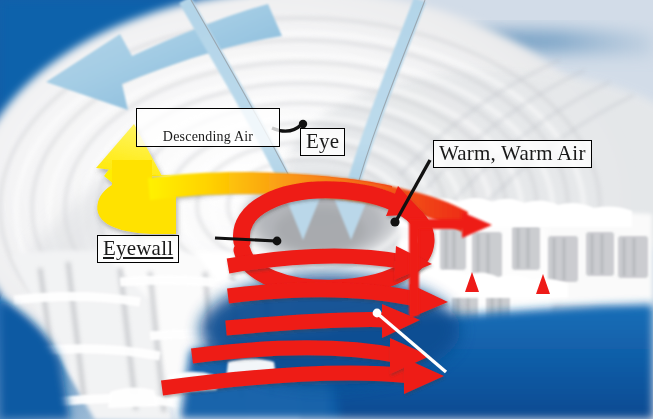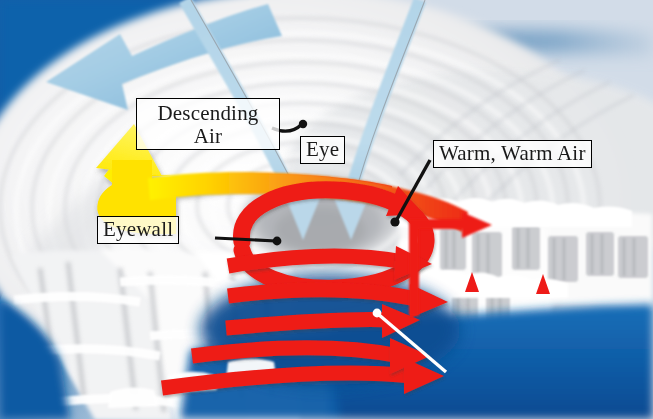--- a/index.html
+++ b/index.html
@@ -33,41 +33,41 @@
     font-family: "Liberation Serif", "DejaVu Serif", serif;
     line-height: 1.08;
     text-align: center;
     white-space: nowrap;
     box-sizing: border-box;
     padding: 1px 5px 2px 5px;
     letter-spacing: 0.2px;
   }
   #label-descending-air {
     left: 136px;
-    top: 98px;
+    top: 108px;
     width: 144px;
-    font-size: 21px;
+    font-size: 14px;
     white-space: normal;
-    padding-top: 3px;
+    padding-top: 20px;
   }
   #label-eye {
     left: 300px;
     top: 128px;
     font-size: 21px;
-    margin-top: 8px;
   }
   #label-warm-moist-air {
     left: 433px;
     top: 140px;
     font-size: 21px;
   }
   #label-eyewall {
     left: 97px;
-    top: 216px;
+    top: 235px;
     font-size: 21px;
+    text-decoration: underline;
   }
   #label-low-pressure {
     left: 455px;
     top: 366px;
     font-size: 21px;
     background: rgba(255,255,255,0.80);
   }
 </style>
 </head>
 <body>

